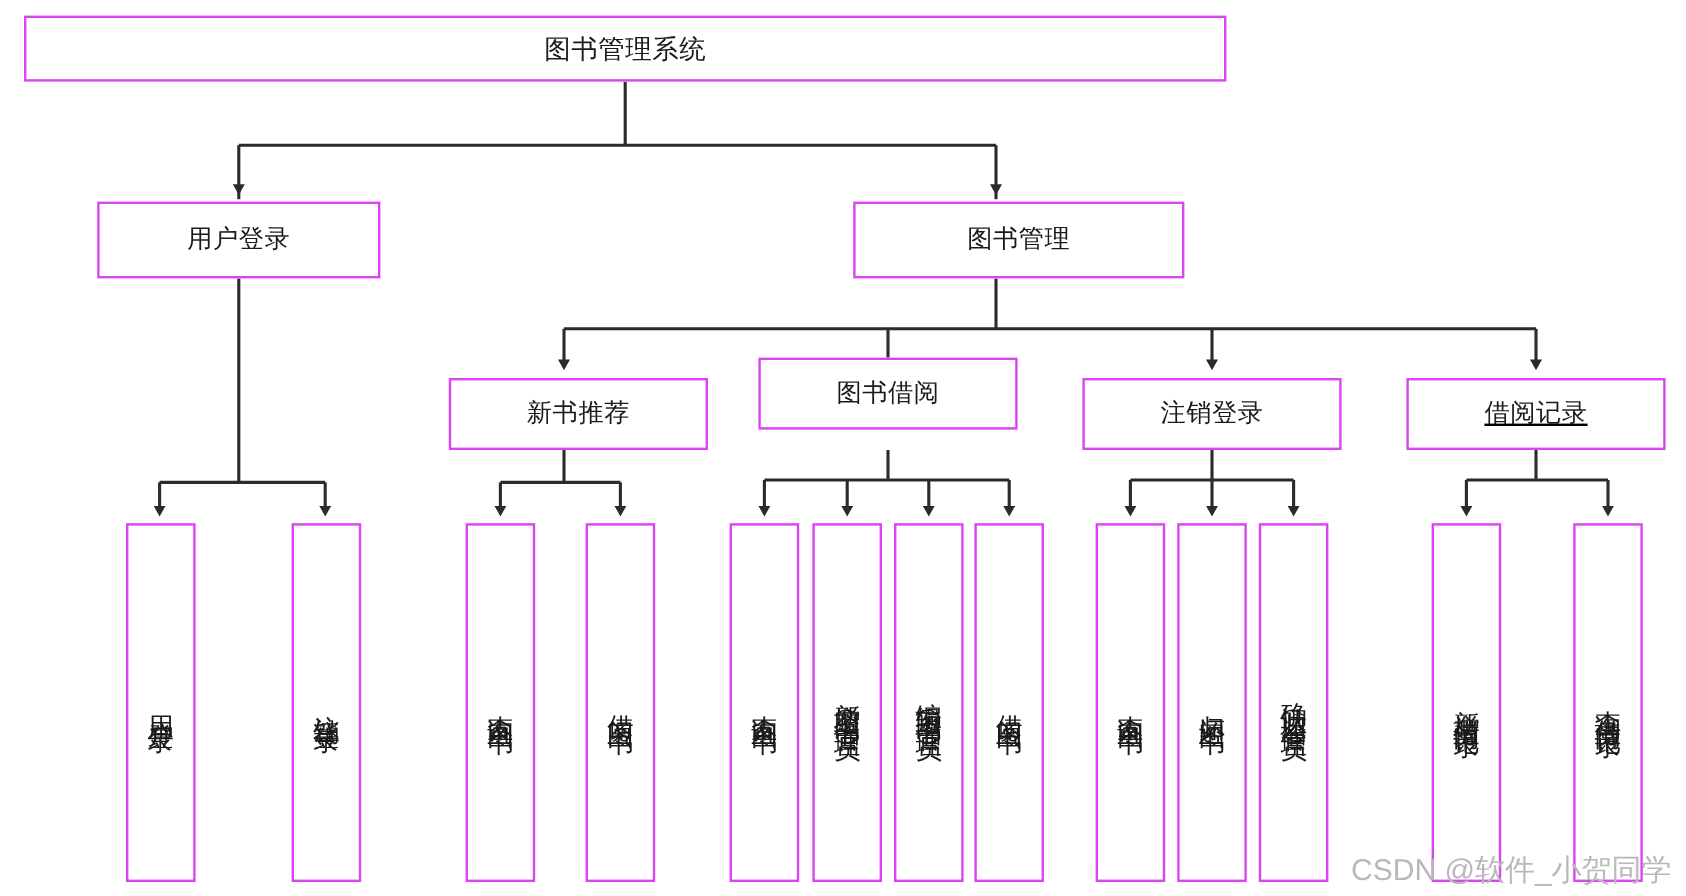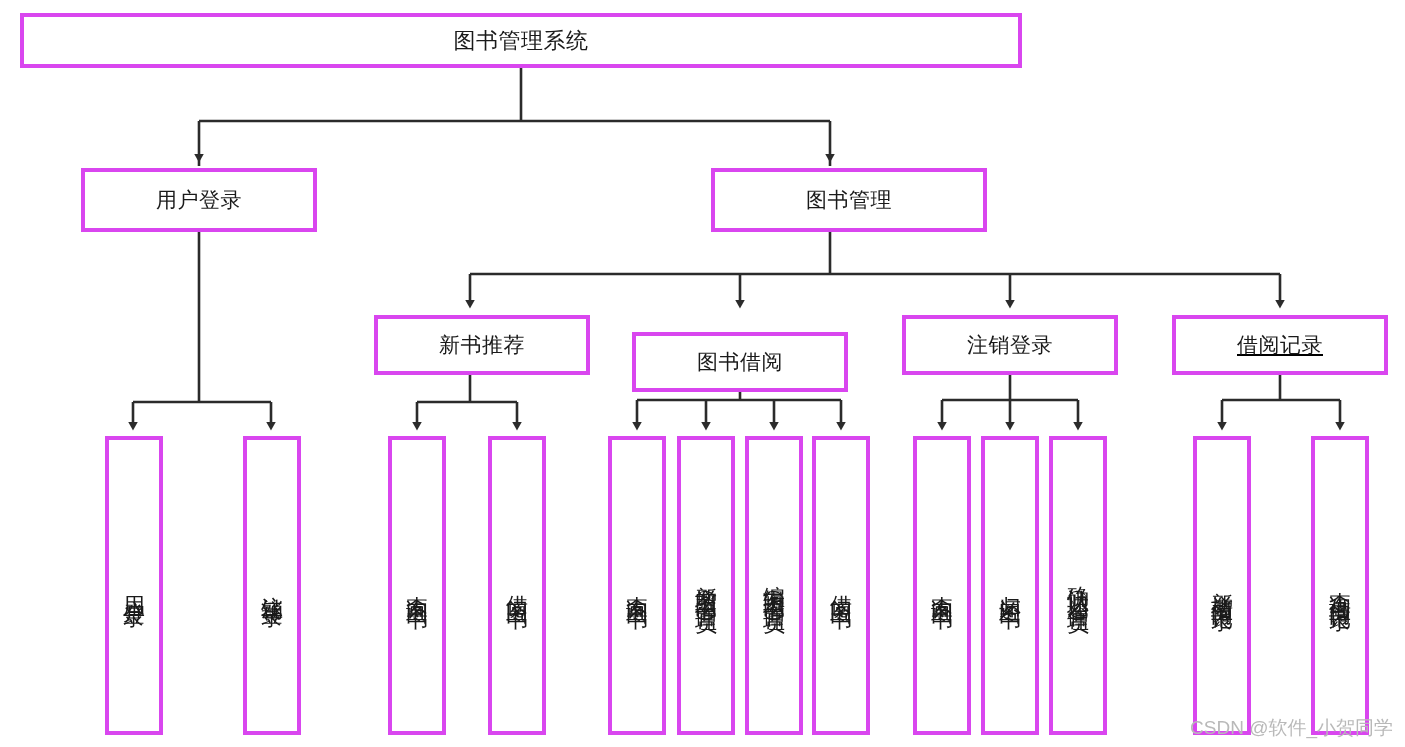--- a/index.html
+++ b/index.html
@@ -18,21 +18,21 @@
   #edges {
     position: absolute;
     left: 0;
     top: 0;
     width: 1405px;
     height: 747px;
   }
   .node {
     position: absolute;
     box-sizing: border-box;
-    border: 4px solid #d946ef;
+    border: 2px solid #d946ef;
     background: #ffffff;
     display: flex;
     align-items: center;
     justify-content: center;
     z-index: 5;
   }
   .node .lbl {
     color: #1a1a1a;
     line-height: 1.18;
     text-align: center;
@@ -53,21 +53,21 @@
     writing-mode: vertical-rl;
     text-orientation: upright;
     font-size: 22px;
     letter-spacing: 4px;
     line-height: 1;
   }
   #watermark {
     position: absolute;
     right: 12px;
     bottom: 6px;
-    font-size: 19px;
+    font-size: 25px;
     color: #b9b9b9;
     z-index: 20;
     pointer-events: none;
     white-space: nowrap;
     margin-top: 42px;
   }
 </style>
 </head>
 <body>
 
@@ -135,21 +135,21 @@
   <div class="node horiz" style="left:81px; top:168px; width:236px; height:64px;">
     <span class="lbl">用户登录</span>
   </div>
   <div class="node horiz" style="left:711px; top:168px; width:276px; height:64px;">
     <span class="lbl">图书管理</span>
   </div>
 
   <div class="node horiz" style="left:374px; top:315px; width:216px; height:60px;justify-content:center;">
     <span class="lbl">新书推荐</span>
   </div>
-  <div class="node horiz" style="left:632px; top:332px; width:216px; height:60px;">
+  <div class="node horiz" style="left:632px; top:298px; width:216px; height:60px;">
     <span class="lbl">图书借阅</span>
   </div>
   <div class="node horiz" style="left:902px; top:315px; width:216px; height:60px;">
     <span class="lbl">注销登录</span>
   </div>
   <div class="node horiz" style="left:1172px; top:315px; width:216px; height:60px;text-decoration:underline;">
     <span class="lbl">借阅记录</span>
   </div>
 
   <div class="node vert" style="left:105px; top:436px; width:58px; height:299px;">

